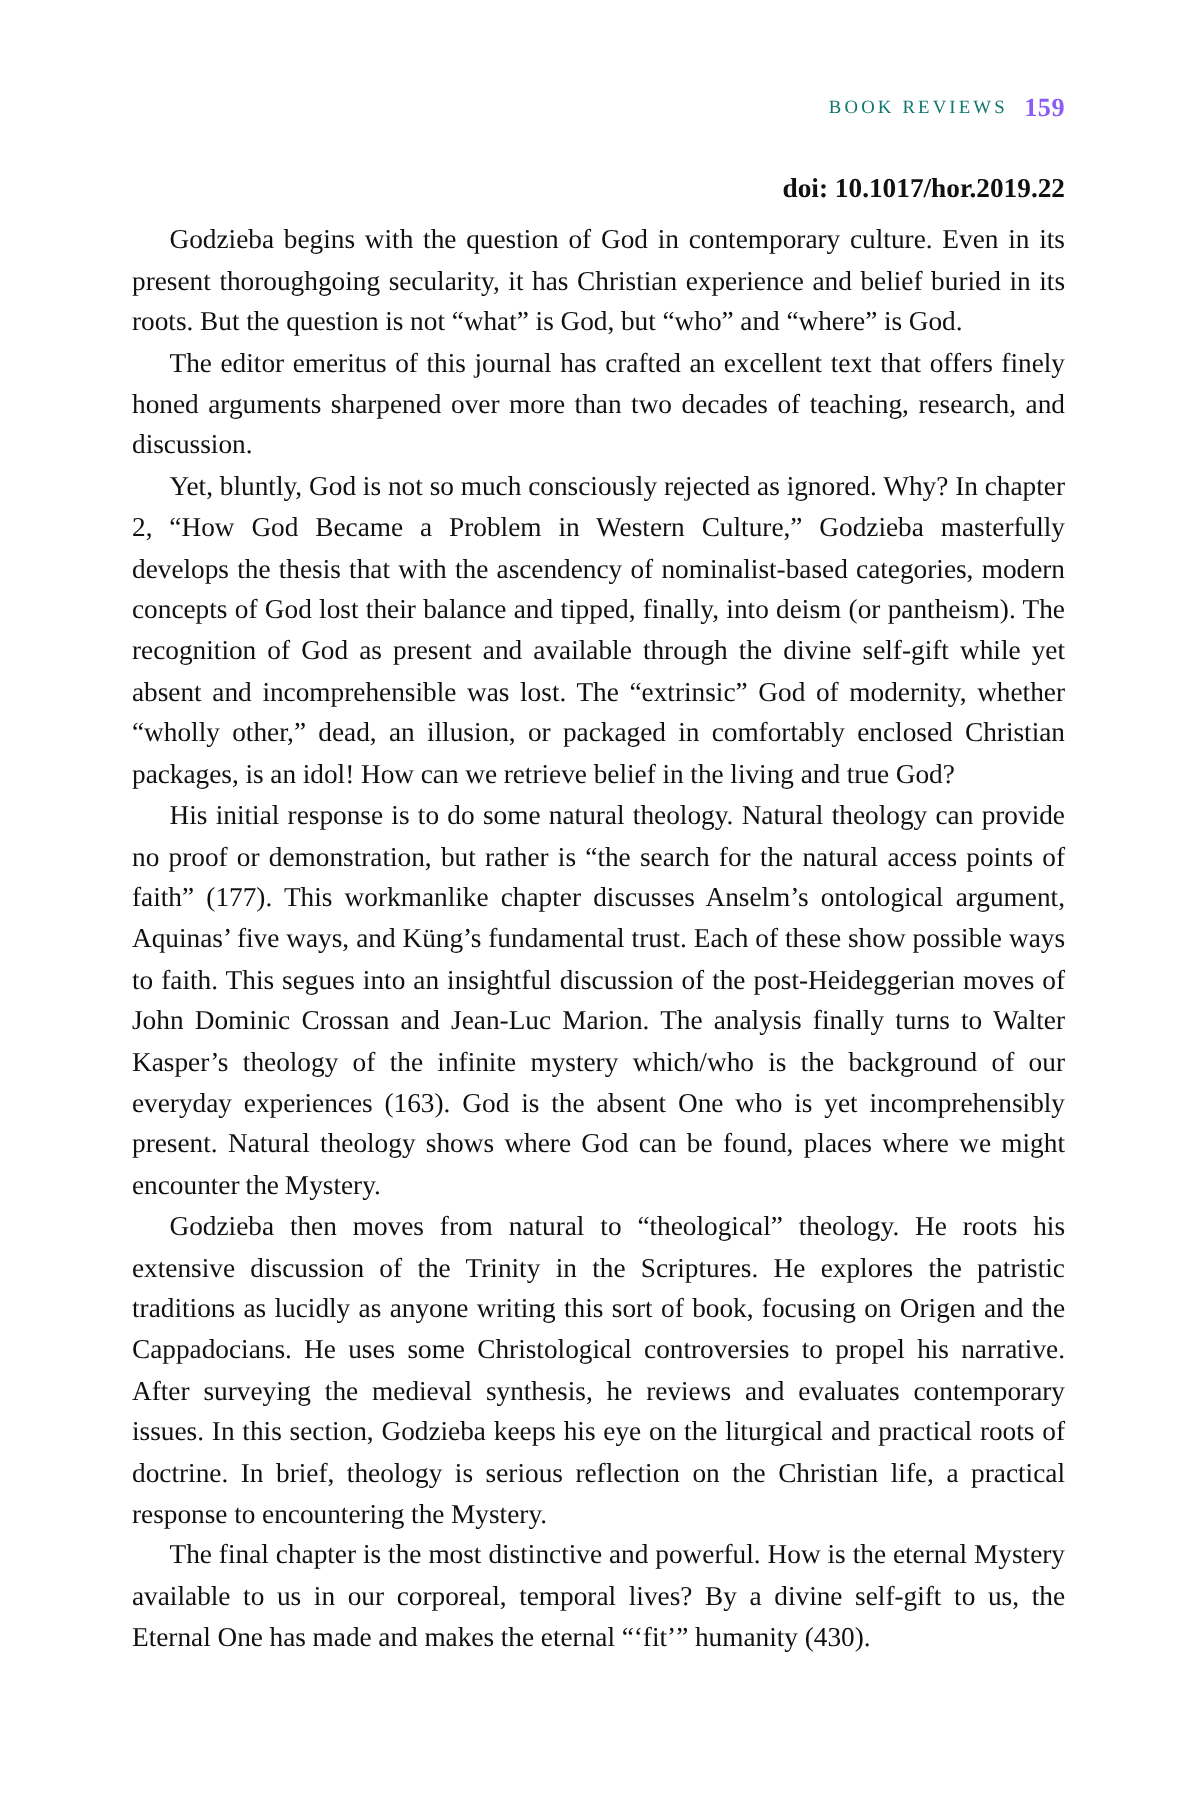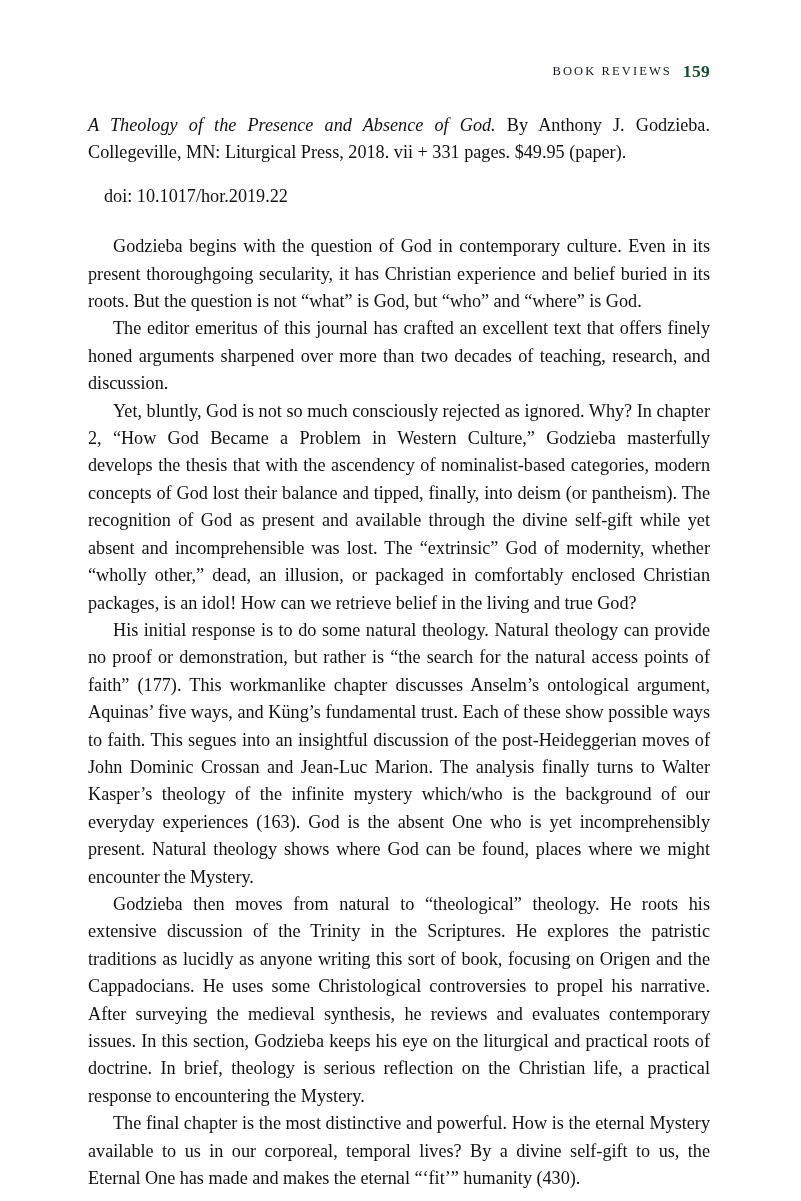--- a/index.html
+++ b/index.html
@@ -30,27 +30,27 @@
     top: 61px;
     left: 88px;
     width: 622px;
     text-align: right;
     white-space: nowrap;
   }
   .running-head-label {
     font-size: 12.5px;
     letter-spacing: 2.1px;
     text-transform: uppercase;
-    color: #0f172a;
+    color: #0f766e;
     vertical-align: middle;
   }
   .running-head-folio {
     font-size: 17.5px;
     font-weight: bold;
-    color: #14532d;
+    color: #8b5cf6;
     margin-left: 11px;
     vertical-align: middle;
     letter-spacing: 0.3px;
   }
 
   
   .text-block {
     position: absolute;
     top: 112px;
     left: 88px;
@@ -64,23 +64,24 @@
     text-justify: inter-word;
     margin: 0 0 0 0;
     hyphens: none;
   }
   .headnote .book-title {
     font-style: italic;
   }
   .doi-line {
     font-size: 18.2px;
     line-height: 27.4px;
-    margin: 16px;
-    text-align: left;
+    margin: 0;
+    text-align: right;
     white-space: nowrap;
+    font-weight: bold;
   }
 
   p.body-para {
     font-size: 18.2px;
     line-height: 27.4px;
     text-align: justify;
     text-justify: inter-word;
     text-indent: 25px;
     margin: 0;
     hyphens: none;
@@ -101,21 +102,20 @@
 <body>
 
 <div class="page">
 
   <div class="running-head">
     <span class="running-head-label">BOOK REVIEWS</span><span class="running-head-folio">159</span>
   </div>
 
   <div class="text-block">
 
-    <p class="headnote"><span class="book-title">A Theology of the Presence and Absence of God.</span><span> By Anthony J. Godzieba. Collegeville, MN: Liturgical Press, 2018. vii + 331 pages. $49.95 (paper).</span></p>
 
     <p class="doi-line">doi: 10.1017/hor.2019.22</p>
 
     <div class="spacer-line"></div>
 
     <p class="body-para">Godzieba begins with the question of God in contemporary culture. Even in its present thoroughgoing secularity, it has Christian experience and belief buried in its roots. But the question is not “what” is God, but “who” and “where” is God.</p>
     <p class="body-para">The editor emeritus of this journal has crafted an excellent text that offers finely honed arguments sharpened over more than two decades of teaching, research, and discussion.</p>
     <p class="body-para">Yet, bluntly, God is not so much consciously rejected as ignored. Why? In chapter 2, “How God Became a Problem in Western Culture,” Godzieba masterfully develops the thesis that with the ascendency of nominalist-based categories, modern concepts of God lost their balance and tipped, finally, into deism (or pantheism). The recognition of God as present and available through the divine self-gift while yet absent and incomprehensible was lost. The “extrinsic” God of modernity, whether “wholly other,” dead, an illusion, or packaged in comfortably enclosed Christian packages, is an idol! How can we retrieve belief in the living and true God?</p>
     <p class="body-para tight">His initial response is to do some natural theology. Natural theology can provide no proof or demonstration, but rather is “the search for the natural access points of faith” (177). This workmanlike chapter discusses Anselm’s ontological argument, Aquinas’ five ways, and Küng’s fundamental trust. Each of these show possible ways to faith. This segues into an insightful discussion of the post-Heideggerian moves of John Dominic Crossan and Jean-Luc Marion. The analysis finally turns to Walter Kasper’s theology of the infinite mystery which/who is the background of our everyday experiences (163). God is the absent One who is yet incomprehensibly present. Natural theology shows where God can be found, places where we might encounter the Mystery.</p>
     <p class="body-para">Godzieba then moves from natural to “theological” theology. He roots his extensive discussion of the Trinity in the Scriptures. He explores the patristic traditions as lucidly as anyone writing this sort of book, focusing on Origen and the Cappadocians. He uses some Christological controversies to propel his narrative. After surveying the medieval synthesis, he reviews and evaluates contemporary issues. In this section, Godzieba keeps his eye on the liturgical and practical roots of doctrine. In brief, theology is serious reflection on the Christian life, a practical response to encountering the Mystery.</p>

